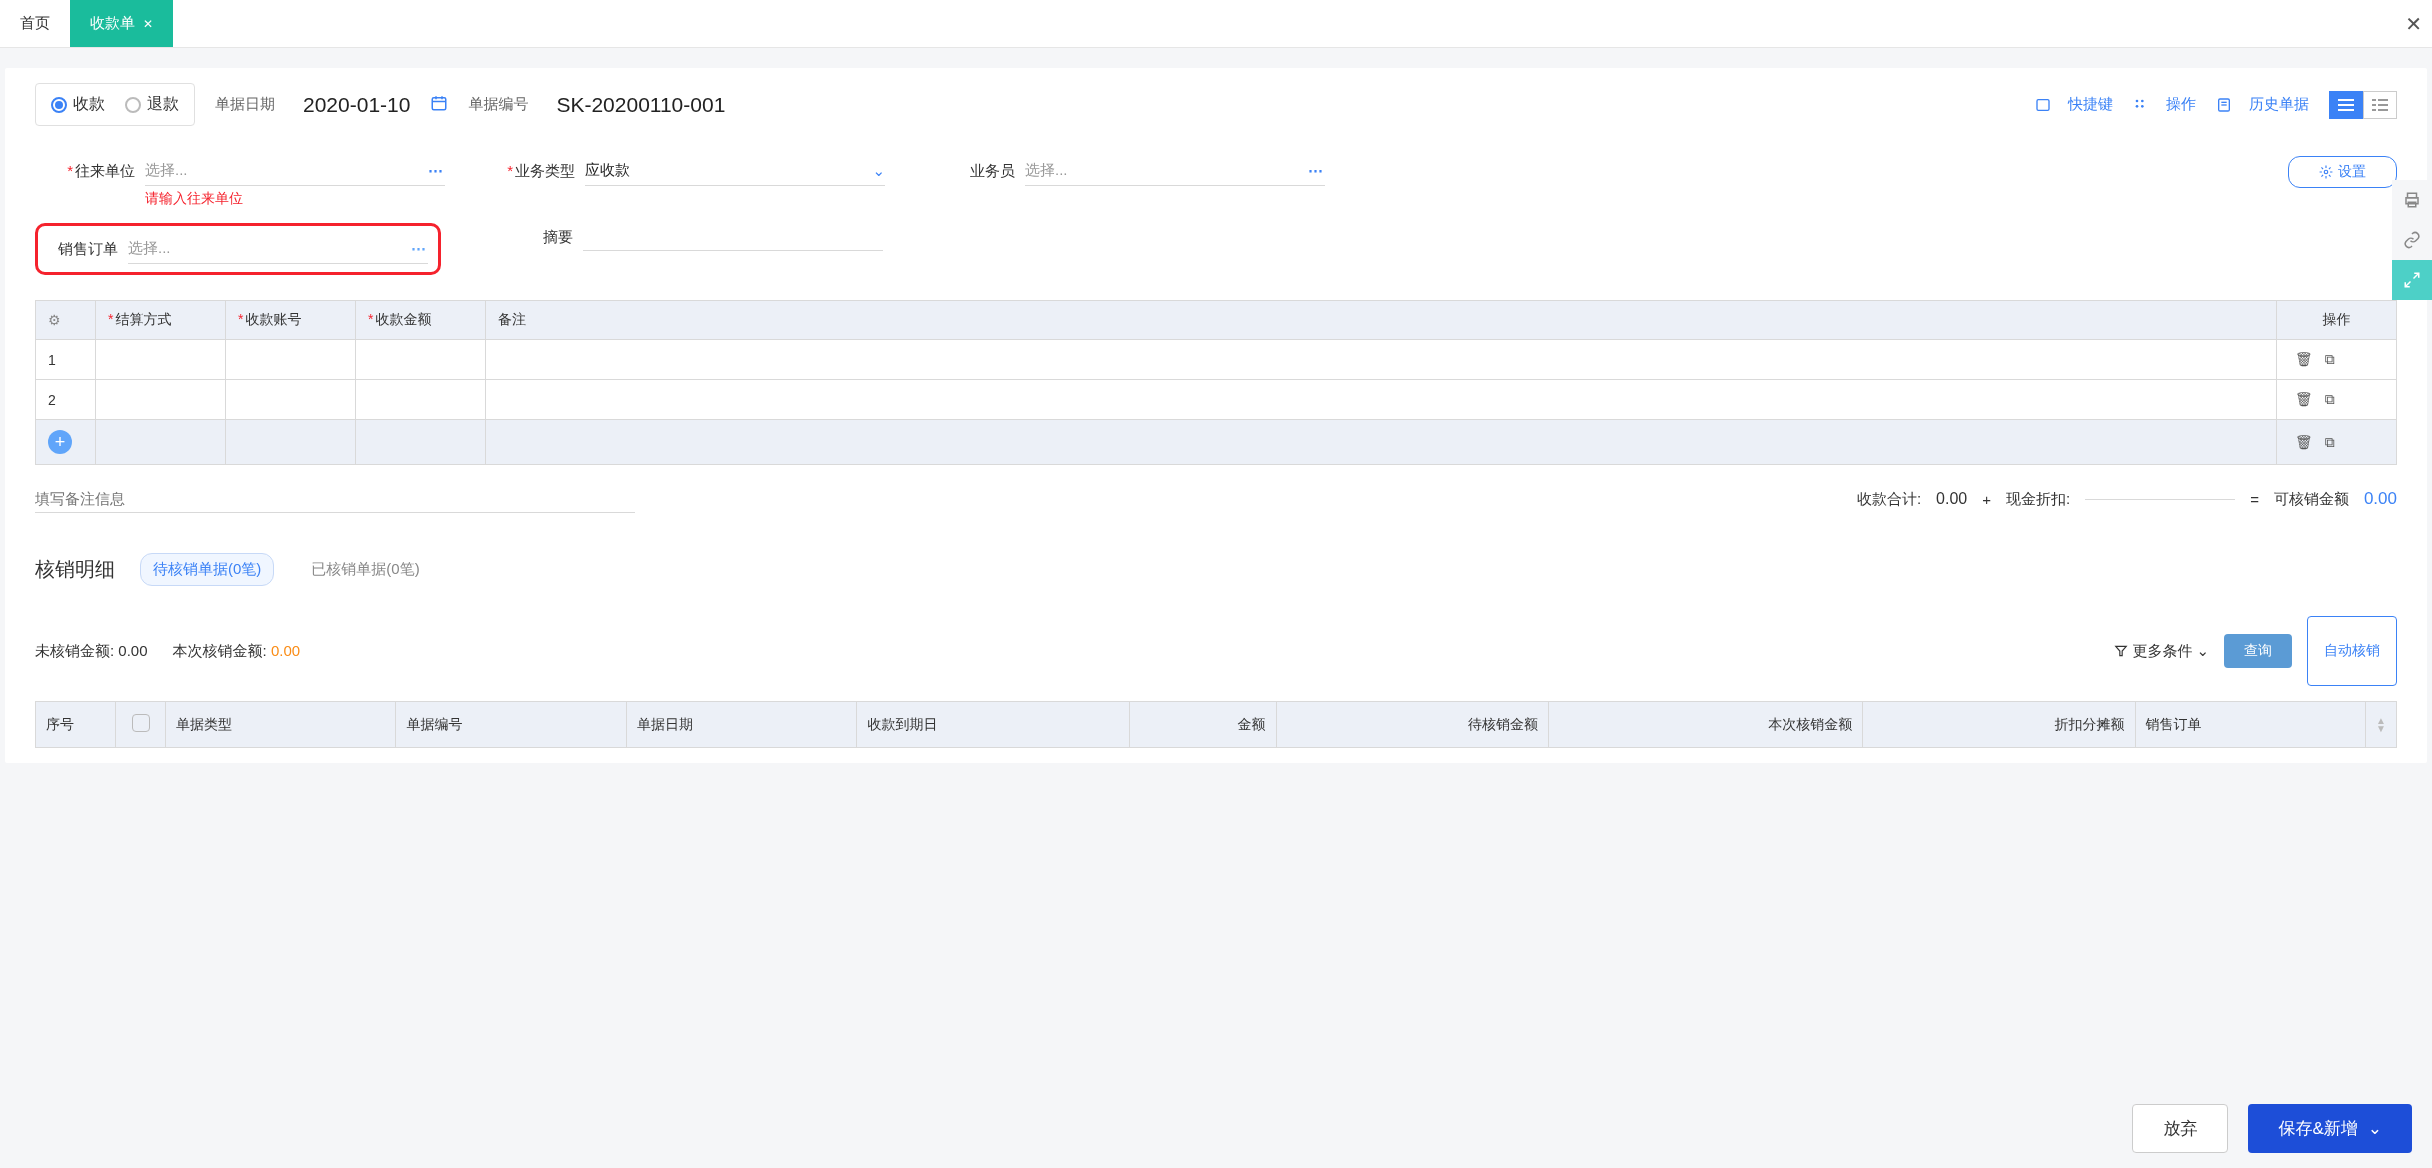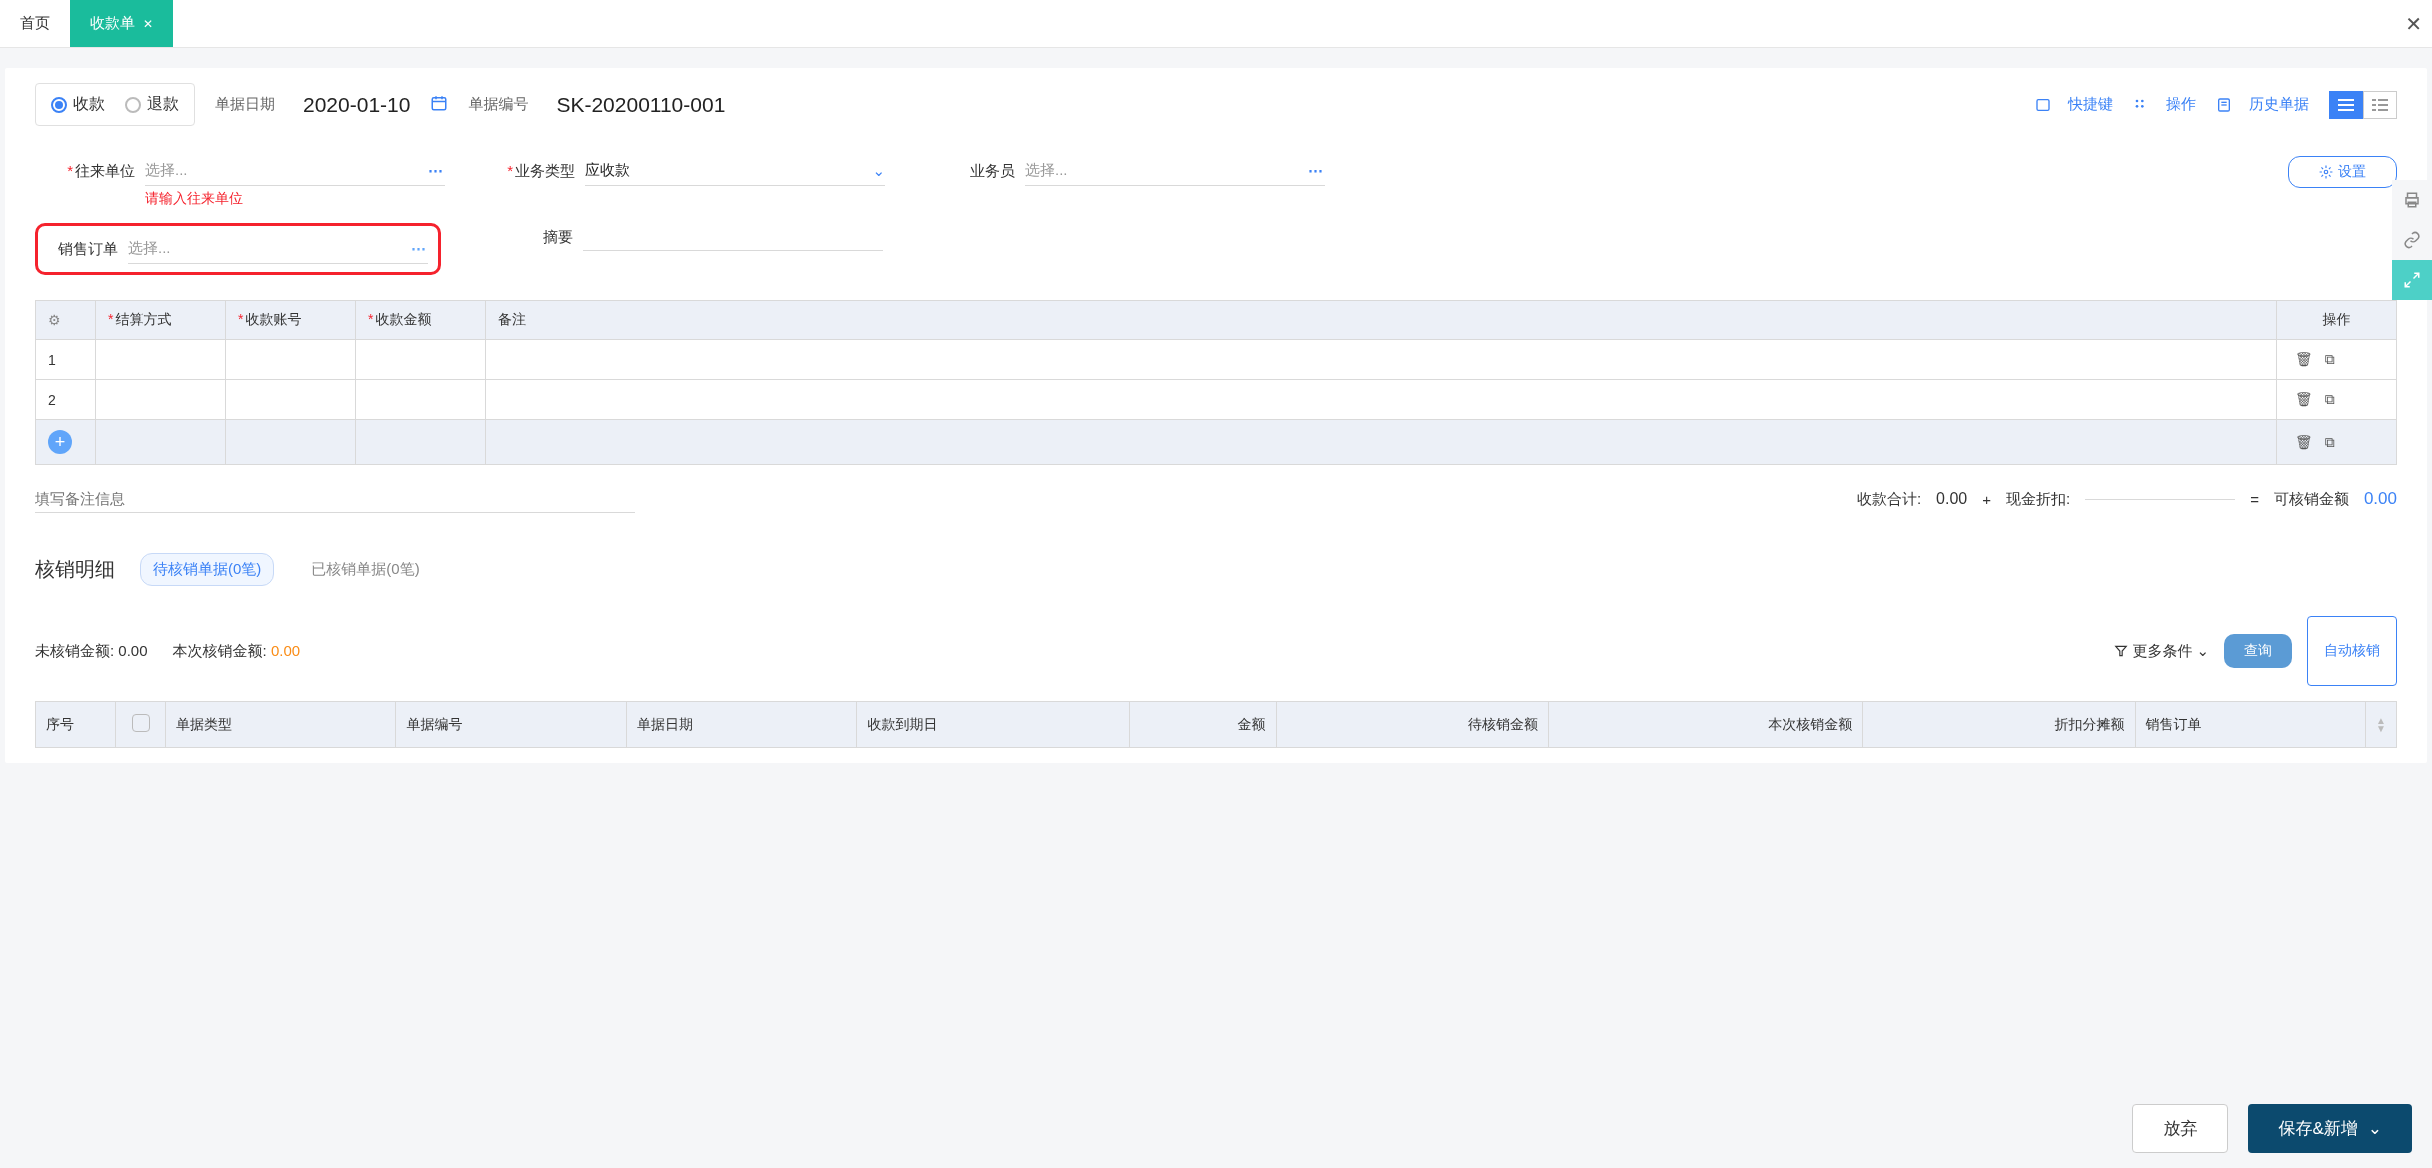--- a/index.html
+++ b/index.html
@@ -69,35 +69,35 @@
     .discount-line { border-bottom: 1px solid #d9d9d9; width: 150px; display: inline-block; }
     
     
     .detail-title { font-size: 20px; margin-top: 40px; display: flex; align-items: center; gap: 25px; }
     .sub-tab { font-size: 15px; padding: 6px 12px; cursor: pointer; }
     .sub-tab.active { color: #3b82f6; border: 1px solid #c7d9f7; border-radius: 12px; background: #f0f6ff; }
     .sub-tab.inactive { color: #888; }
     
     .detail-controls { display: flex; align-items: center; margin-top: 30px; gap: 25px; font-size: 15px; }
     .detail-controls-right { margin-left: auto; display: flex; align-items: center; gap: 15px; }
-    .btn-primary { background: #5b9bd5; color: #fff; border: none; padding: 8px 20px; border-radius: 10px; cursor: pointer; font-size: 14px; }
+    .btn-primary { background: #5b9bd5; color: #fff; border: none; padding: 8px 20px; border-radius: 4px; cursor: pointer; font-size: 14px; }
     .btn-outline2 { border: 1px solid #3b82f6; color: #3b82f6; background: #fff; padding: 25px 16px; border-radius: 4px; cursor: pointer; font-size: 14px; }
     
     
     .detail-table { width: 100%; border-collapse: collapse; margin-top: 15px; }
     .detail-table th { background: #ecf0f7; border: 1px solid #d9d9d9; padding: 12px 10px; text-align: left; font-size: 14px; font-weight: normal; }
     .detail-table th.right { text-align: right; }
     .checkbox { width: 18px; height: 18px; border: 1px solid #bbb; border-radius: 4px; display: inline-block; }
     .sort-arrows { color: #bbb; font-size: 10px; line-height: 8px; }
     
     
     .footer { position: fixed; bottom: 0; right: 20px; display: flex; gap: 20px; padding: 15px 0; }
     .btn-big { padding: 12px 30px; font-size: 17px; border-radius: 4px; cursor: pointer; }
     .btn-cancel { background: #fff; border: 1px solid #ccc; color: #333; }
-    .btn-save { background: #0c4a6e; color: #fff; border: none; display: flex; align-items: center; gap: 10px; }
+    .btn-save { background: #1d4ed8; color: #fff; border: none; display: flex; align-items: center; gap: 10px; }
     
     
     .side-rail { position: fixed; right: 0; top: 180px; display: flex; flex-direction: column; }
     .rail-btn { width: 40px; height: 40px; display: flex; align-items: center; justify-content: center; background: #f5f6f8; border: none; cursor: pointer; color: #888; font-size: 18px; }
     .rail-btn.active { background: #4dd0c7; color: #fff; }
     
     .orange { color: #fa8c16; }
   </style>
 </head>
 <body>

